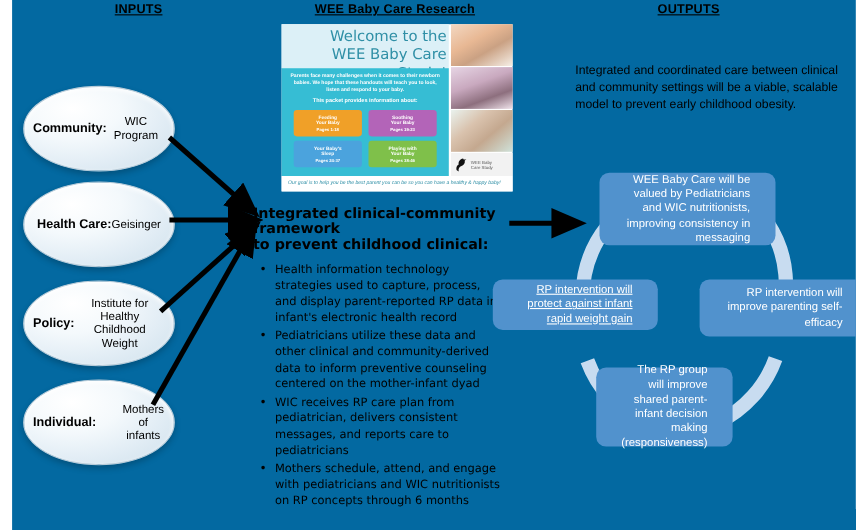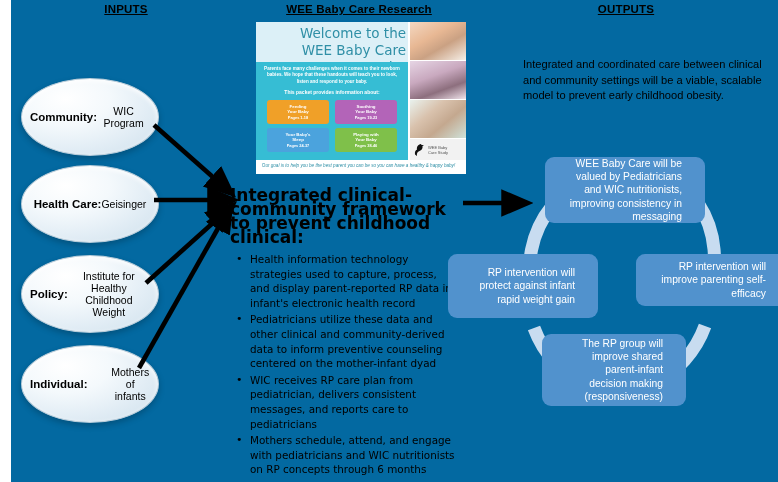--- a/index.html
+++ b/index.html
@@ -204,21 +204,21 @@
   }
 
   
   #framework {
     position: absolute;
     left: 219px;
     top: 188px;
     width: 228px;
   }
   #framework .fw-title {
-    font-size: 17px;
+    font-size: 13px;
     font-weight: bold;
     line-height: 14px;
     color: #000;
     font-family: "DejaVu Sans", sans-serif;
   }
   #framework ul {
     margin: 8px 0 0 0;
     padding-left: 20px;
     list-style: none;
   }
@@ -270,23 +270,23 @@
     display: flex;
     align-items: center;
     justify-content: center;
     text-align: right;
     font-size: 10.3px;
     line-height: 13.2px;
     box-sizing: border-box;
     padding: 4px 23px;
   }
   #cbox-top    { left: 97px; top: 9px;   width: 160px; height: 66px; }
-  #cbox-left   { left: 0px;  top: 106px; width: 150px; height: 64px; }
+  #cbox-left   { left: 0px;  top: 106px; width: 150px; height: 46px; text-decoration: underline; }
   #cbox-right  { left: 188px;top: 106px; width: 153px; height: 52px; }
-  #cbox-bottom { left: 94px; top: 186px; width: 144px; height: 72px; }
+  #cbox-bottom { left: 94px; top: 186px; width: 124px; height: 72px; }
 </style>
 </head>
 <body>
 
 <div id="canvas">
 
   <div class="section-heading" id="head-inputs">INPUTS</div>
   <div class="section-heading" id="head-center">WEE Baby Care Research</div>
   <div class="section-heading" id="head-outputs">OUTPUTS</div>
 

